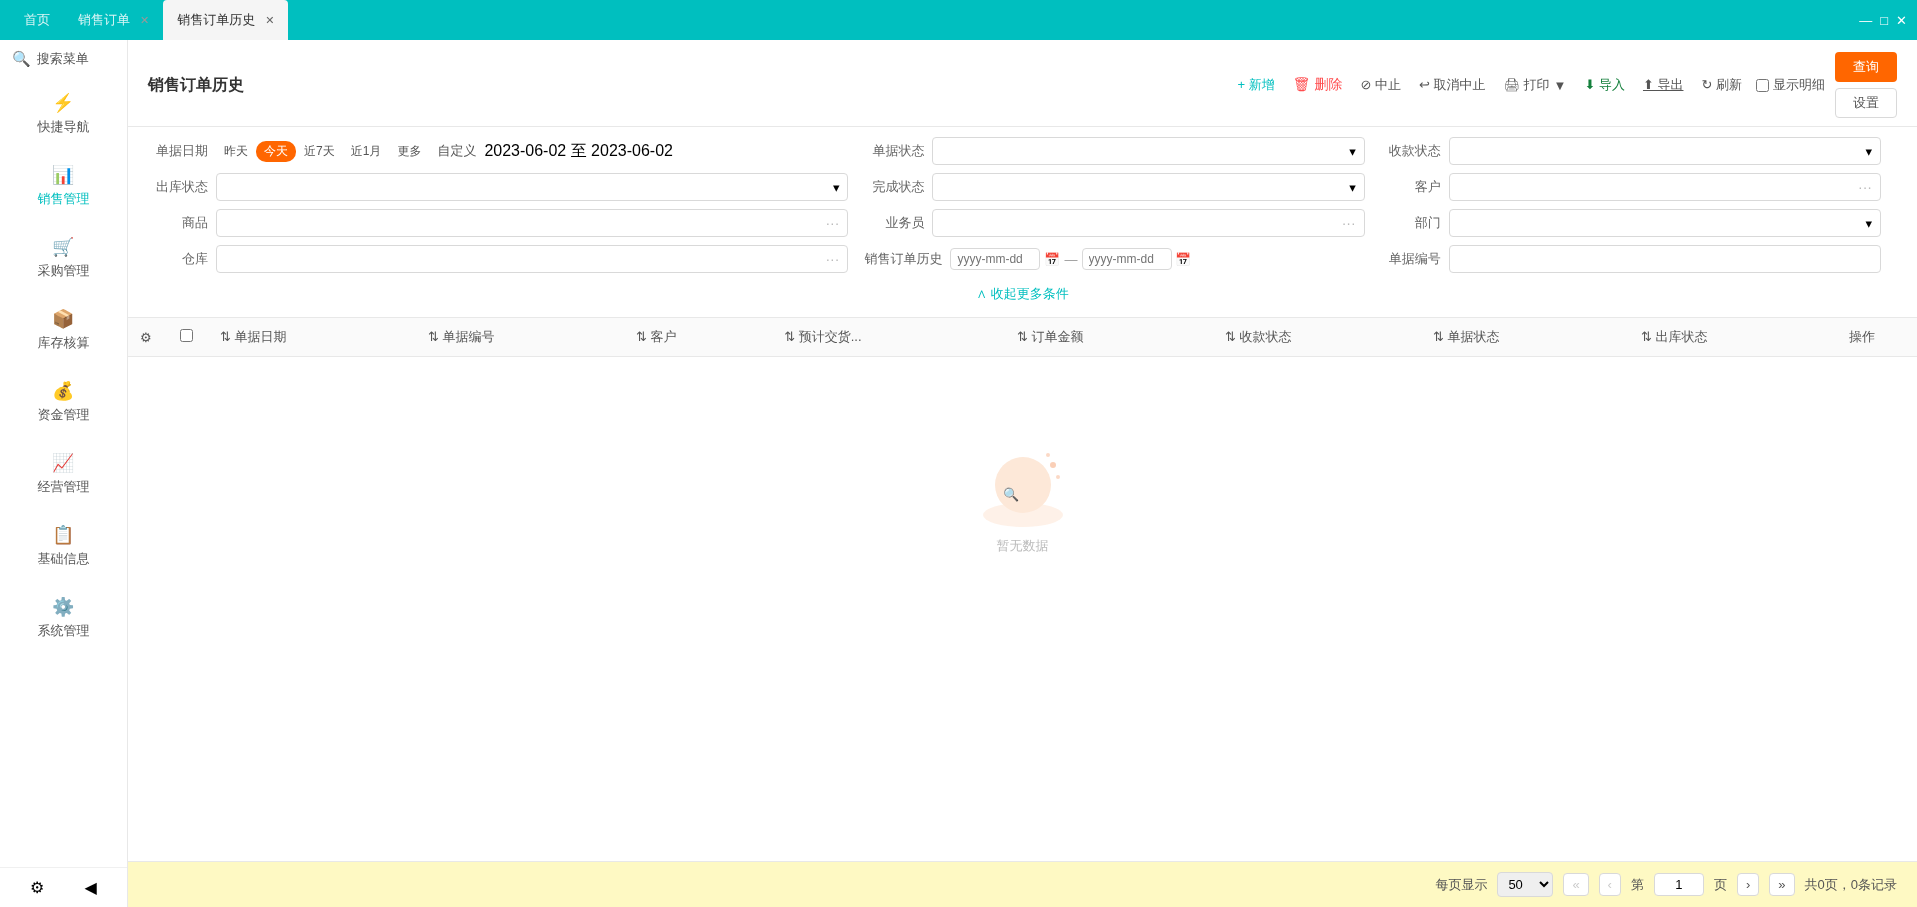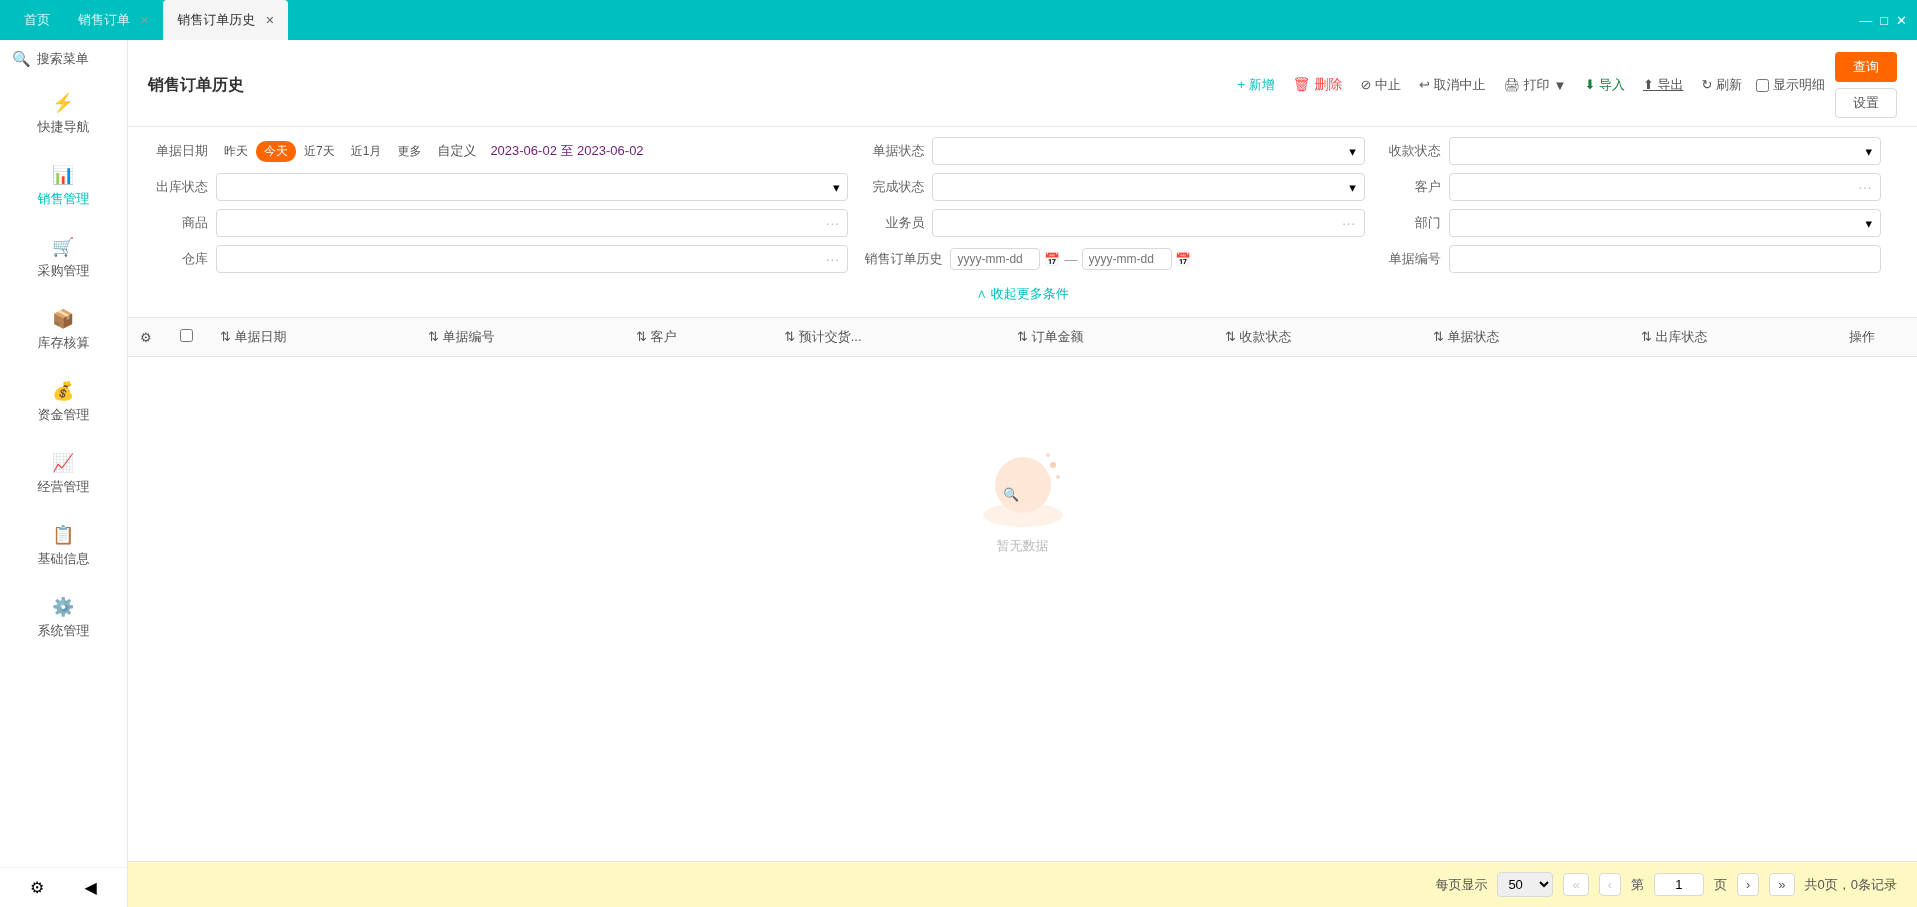--- a/index.html
+++ b/index.html
@@ -169,21 +169,21 @@
       <div class="filter-row">
         <div class="filter-item" style="flex:1.4;">
           <span class="filter-label">单据日期</span>
           <div class="date-filter">
             <button class="date-btn" style="background:none;border:none;cursor:pointer;font-size:12px;color:#555;">昨天</button>
             <button class="date-btn active" style="background:#ff6600;color:white;border:none;cursor:pointer;font-size:12px;border-radius:10px;padding:2px 8px;">今天</button>
             <button class="date-btn" style="background:none;border:none;cursor:pointer;font-size:12px;color:#555;">近7天</button>
             <button class="date-btn" style="background:none;border:none;cursor:pointer;font-size:12px;color:#555;">近1月</button>
             <button class="date-btn" style="background:none;border:none;cursor:pointer;font-size:12px;color:#555;">更多</button>
             <button class="date-btn" style="background:none;border:none;cursor:pointer;font-size:13px;color:#555;">自定义</button>
-            <span class="date-range" style="margin-left:6px;color:#701a75;font-size:13px;">2023-06-02 至 2023-06-02</span>
+            <span class="date-range" style="color:#000000;font-size:16px;">2023-06-02 至 2023-06-02</span>
           </div>
         </div>
         <div class="filter-item" style="flex:1;">
           <span class="filter-label">单据状态</span>
           <div class="filter-select">
             <span class="filter-select-text"></span>
             <span>▾</span>
           </div>
         </div>
         <div class="filter-item" style="flex:1;">

